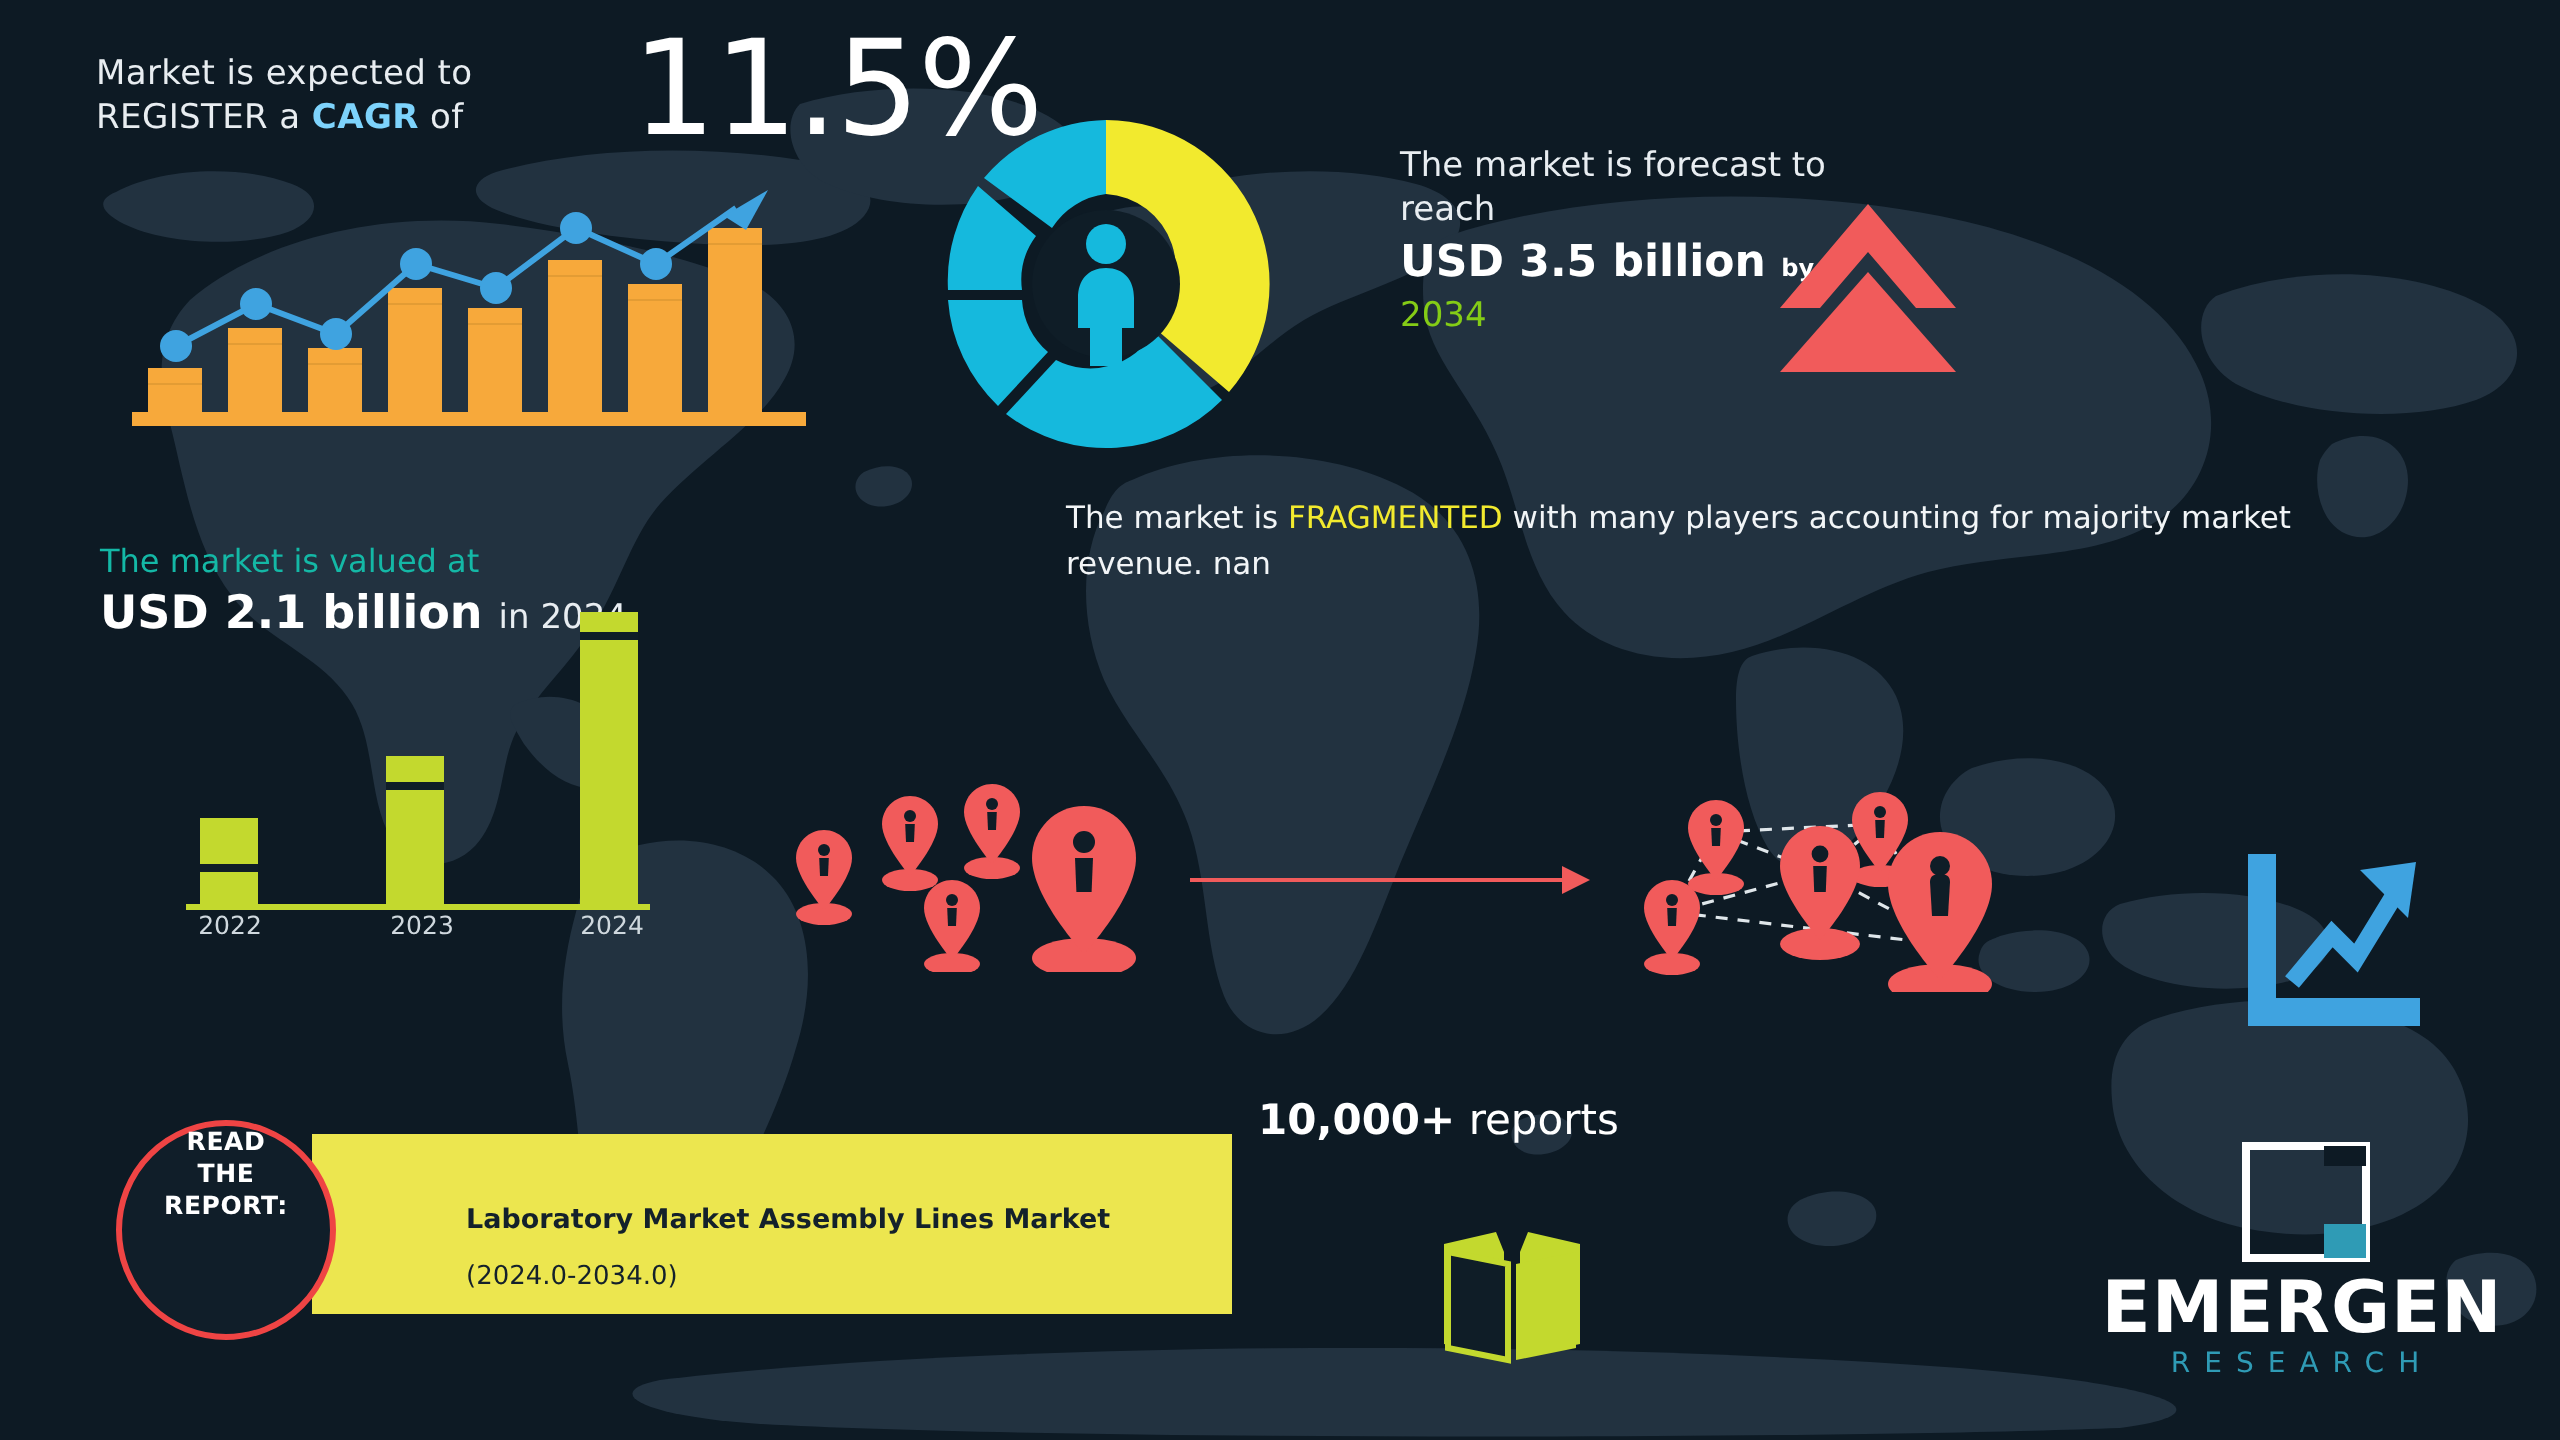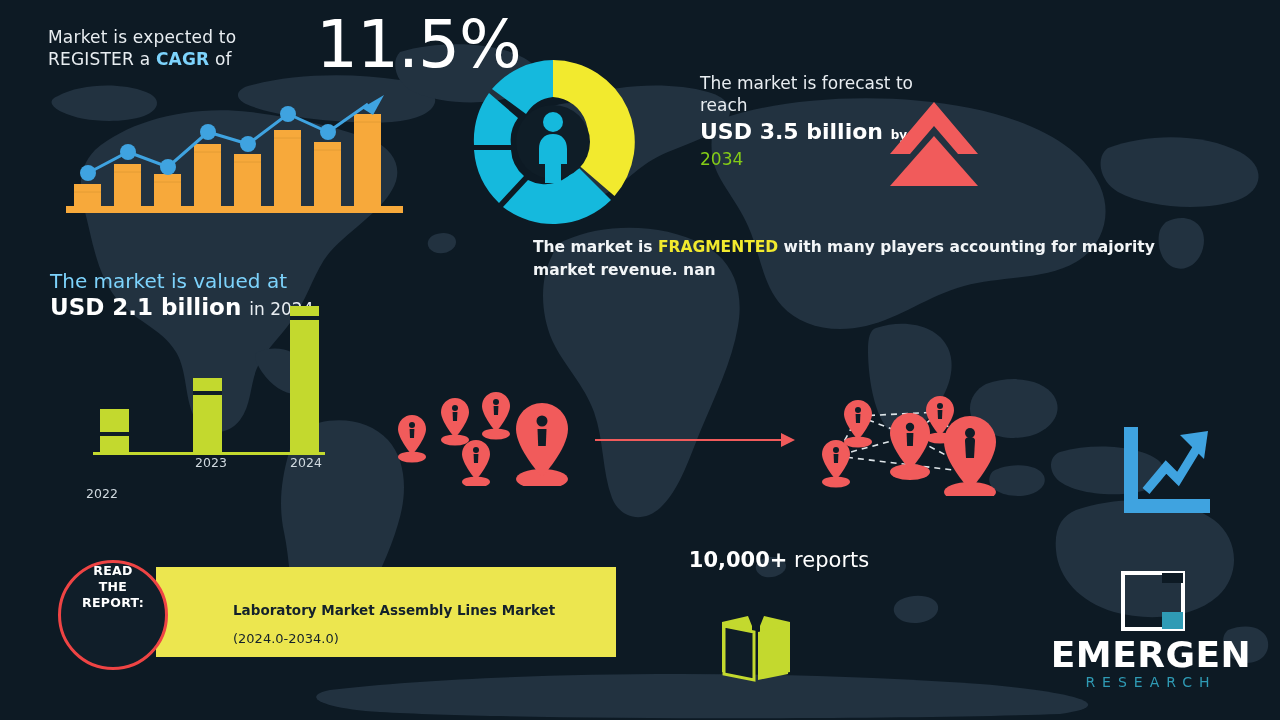--- a/index.html
+++ b/index.html
@@ -64,31 +64,31 @@
     margin-top: 2px;
   }
   #forecast-value .by { font-size: 12px; font-weight: bold; }
   #forecast-year { font-size: 17px; color: #84cc16; line-height: 21px; }
 
   
   #double-arrow { left: 886px; top: 96px; width: 96px; height: 92px; }
 
   
   #fragmented-text {
-    left: 533px; top: 236px; width: 672px;
+    left: 533px; top: 248px; width: 672px;
     font-size: 15.5px;
     line-height: 23px;
-    font-weight: bold;
+    font-weight: normal;
     color: #f2f5f7;
   }
   #fragmented-text .hl { color: #f2ea2e; }
 
   
   #valued-block { left: 50px; top: 270px; width: 300px; }
-  #valued-lead { font-size: 20px; color: #7dd3fc; line-height: 22px; }
+  #valued-lead { font-size: 16px; color: #14b8a6; line-height: 22px; }
   #valued-value {
     font-size: 23px;
     font-weight: bold;
     color: #ffffff;
     line-height: 30px;
     white-space: nowrap;
   }
   #valued-value .in-year { font-size: 17px; font-weight: normal; color: #e8edf1; }
   #green-chart { left: 75px; top: 295px; width: 270px; height: 180px; }
   .bar-year-label {
@@ -143,21 +143,21 @@
     color: #14212b;
   }
   #report-range {
     position: absolute;
     left: 175px; top: 71px;
     font-size: 13px;
     color: #14212b;
   }
 
   
-  #reports-block { left: 629px; top: 546px; width: 300px; text-align: center; }
+  #reports-block { left: 629px; top: 546px; width: 300px; }
   #reports-line1 { font-size: 21px; line-height: 28px; color: #ffffff; }
   #reports-line1 .num { font-weight: bold; }
   #reports-line2 { font-size: 21px; line-height: 28px; color: #ffffff; }
   #book-icon { left: 718px; top: 612px; width: 76px; height: 70px; }
 
   
   #logo-block { left: 1046px; top: 570px; width: 210px; height: 130px; }
   #logo-mark { position: absolute; left: 74px; top: 0; width: 66px; height: 62px; }
   #logo-name {
     position: absolute;
@@ -344,21 +344,21 @@
       <rect x="118" y="83" width="29" height="76"></rect>
       <rect x="215" y="11" width="29" height="148"></rect>
     </g>
     <g stroke="#0f1d27" stroke-width="4">
       <line x1="25" y1="139" x2="54" y2="139"></line>
       <line x1="118" y1="98" x2="147" y2="98"></line>
       <line x1="215" y1="23" x2="244" y2="23"></line>
     </g>
     <rect x="18" y="157" width="232" height="3" fill="#c3d92e"></rect>
   </svg>
-  <div class="bar-year-label" style="left:72px; top:455px;margin-top:31px;">2022</div>
+  <div class="bar-year-label" style="left:85px; top:455px;">2022</div>
   <div class="bar-year-label" style="left:181px; top:455px;">2023</div>
   <div class="bar-year-label" style="left:276px; top:455px;">2024</div>
 
   <svg class="abs" id="pins-left" viewBox="0 0 195 98">
     <defs>
       <g id="pin-small">
         <ellipse cx="0" cy="26" rx="14" ry="5.5" fill="#f15b5b"></ellipse>
         <path d="M0,-16 C7.7,-16 14,-9.7 14,-2 C14,8 0,24 0,24 C0,24 -14,8 -14,-2 C-14,-9.7 -7.7,-16 0,-16 Z" fill="#f15b5b"></path>
         <circle cx="0" cy="-6" r="3" fill="#0f1d27"></circle>
         <path d="M-2.4,-2 L2.4,-2 L2,7 L-2,7 Z" fill="#0f1d27"></path>

